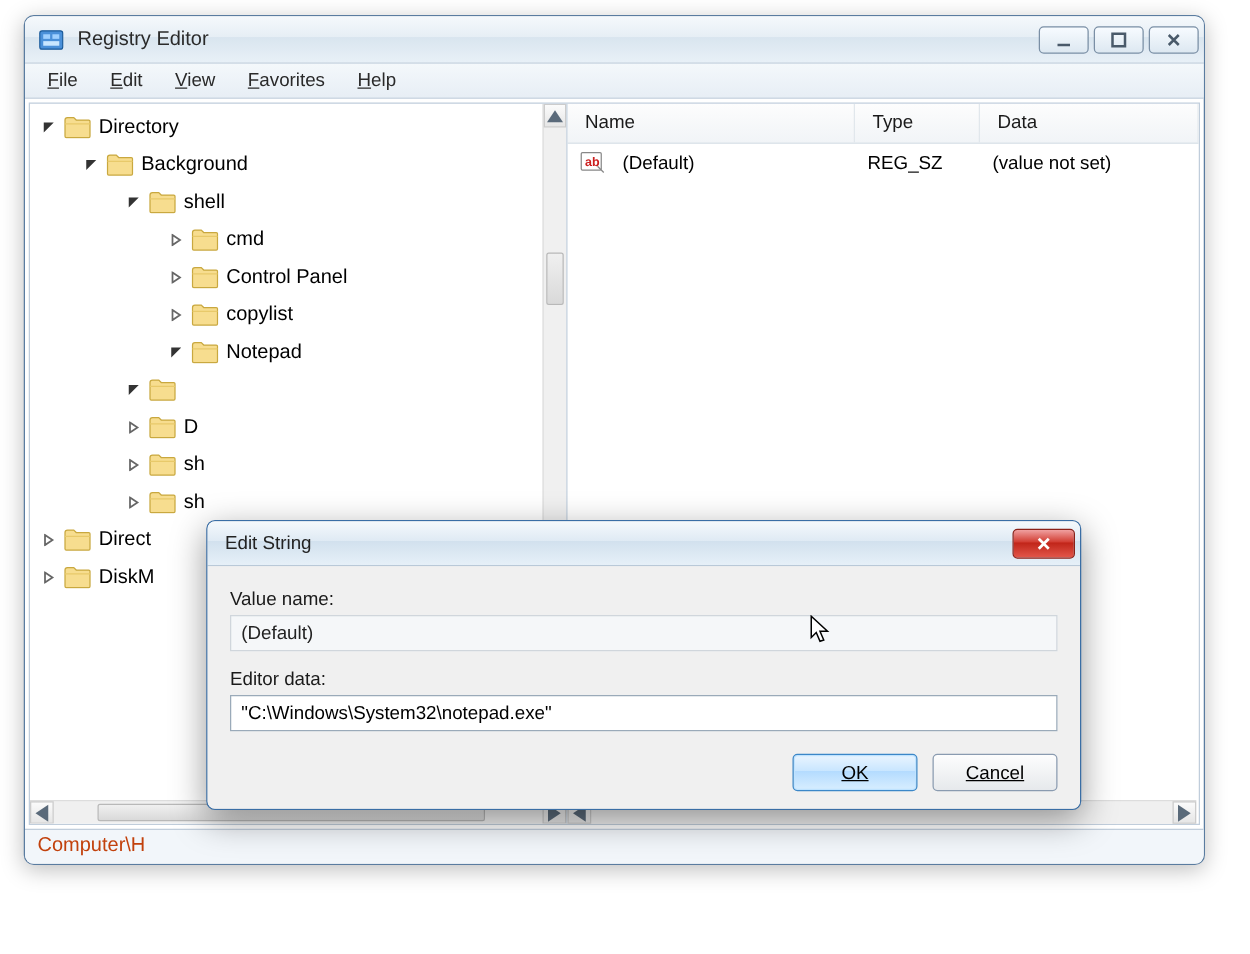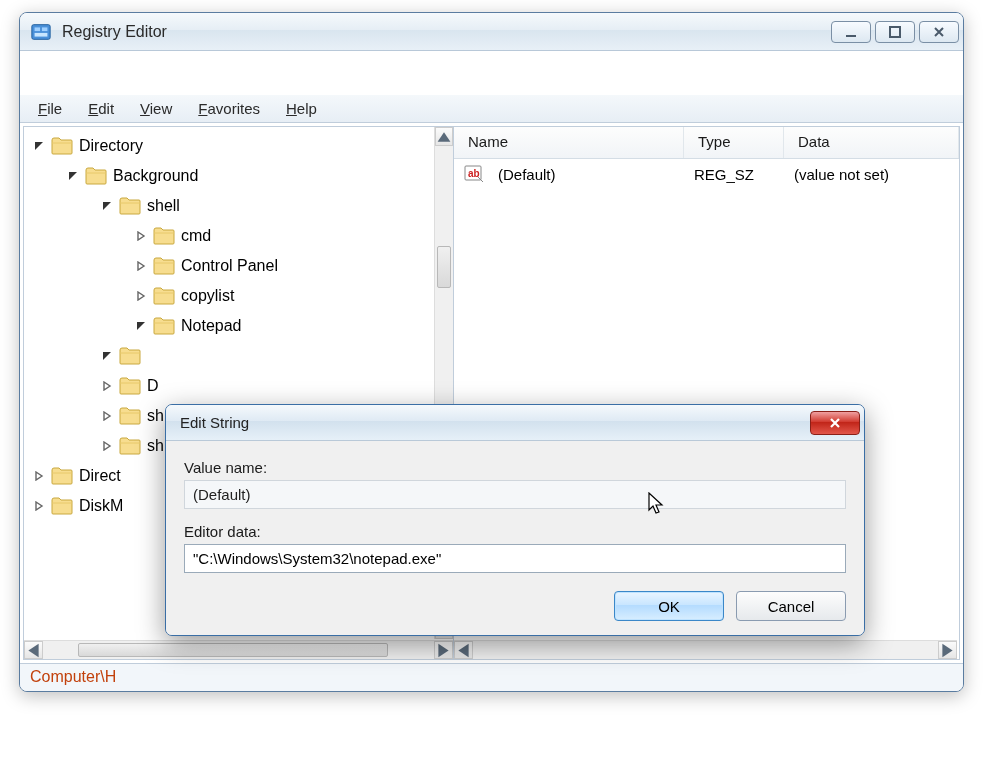--- a/index.html
+++ b/index.html
@@ -8,21 +8,21 @@
 
 .window { position: absolute; left: 19px; top: 12px; width: 945px; height: 680px; background: #fff; border: 1px solid #5a7ca0; border-radius: 8px; box-shadow: 0 4px 18px rgba(0,0,0,0.25); display: flex; flex-direction: column; overflow: hidden; }
 .titlebar { height: 38px; background: linear-gradient(to bottom, #f5f9fc 0%, #e6eef5 45%, #d9e5ef 46%, #e8f0f7 100%); display: flex; align-items: center; padding: 0 4px 0 10px; border-bottom: 1px solid #b8c8d8; }
 .titlebar .app-icon { width: 22px; height: 22px; margin-right: 10px; }
 .titlebar .title { flex: 1; color: #2a2a2a; font-size: 16px; }
 .win-btns { display: flex; gap: 4px; }
 .win-btn { width: 40px; height: 22px; border: 1px solid #7a8fa5; border-radius: 4px; background: linear-gradient(to bottom,#f7fbff,#dde8f1); display:flex; align-items:center; justify-content:center; cursor: default; }
 .win-btn svg { width: 14px; height: 14px; }
 
 
-.menubar { height: 28px; background: linear-gradient(to bottom,#f4f8fb,#e7eef5); border-bottom: 1px solid #c0cddb; display:flex; align-items:center; padding: 0 6px; gap: 2px; margin-top: 44px; }
+.menubar { height: 28px; background: linear-gradient(to bottom,#f4f8fb,#e7eef5); border-bottom: 1px solid #c0cddb; display:flex; align-items:center; padding: 0 6px; gap: 2px; }
 .menubar .menu-item { padding: 3px 12px; color: #2a2a2a; cursor: default; }
 .menubar .menu-item .ul { text-decoration: underline; }
 
 
 .body-area { flex: 1; display: flex; border: 1px solid #c0cddb; margin: 3px; background:#fff; overflow:hidden; }
 .tree-pane { width: 430px; position: relative; overflow: hidden; border-right: 1px solid #c0cddb; }
 .list-pane { flex: 1; overflow: hidden; }
 
 
 .tree { padding: 4px 0 0 0; font-size: 16px; color:#000; height: calc(100% - 20px); overflow:hidden; }
@@ -47,31 +47,31 @@
 .list-header { display:flex; height: 32px; background: linear-gradient(to bottom,#fdfdfd,#f1f4f7); border-bottom:1px solid #d4dde5; }
 .list-header .col { padding: 6px 14px; color:#1a1a1a; border-right: 1px solid #e1e7ec; }
 .list-row { display:flex; align-items:center; height: 30px; }
 .list-row .cell { padding: 0 14px; }
 .reg-icon { width: 20px; height: 18px; margin-left: 10px; }
 
 
 .statusbar { height: 28px; border-top: 1px solid #c0cddb; background:#f2f6fa; padding: 4px 10px; color:#c2410c; font-size:16px; }
 
 
-.dialog { position:absolute; left: 165px; top: 404px; width: 700px; background: #f0f0f0; border: 1px solid #3a6ea5; border-radius: 7px; box-shadow: 0 8px 28px rgba(0,0,0,0.4); overflow:hidden; }
+.dialog { position:absolute; left: 165px; top: 416px; width: 700px; background: #f0f0f0; border: 1px solid #3a6ea5; border-radius: 7px; box-shadow: 0 8px 28px rgba(0,0,0,0.4); overflow:hidden; }
 .dialog .dlg-title { height: 36px; background: linear-gradient(to bottom,#f5f9fc,#dfeaf4 45%,#d2e1ee 46%,#e6f0f8); display:flex; align-items:center; padding: 0 4px 0 14px; border-bottom:1px solid #b9c9d8; }
 .dialog .dlg-title .t { flex:1; color:#222; }
 .close-btn { width: 50px; height: 24px; background: linear-gradient(to bottom,#f0a0a0,#d13a2f 45%,#c02418 46%,#e2564a); border:1px solid #8a2018; border-radius:4px; display:flex;align-items:center;justify-content:center;}
 .close-btn svg { width:14px; height:14px; }
 .dlg-body { padding: 18px 18px 14px 18px; background:#f0f0f0; }
 .dlg-body .lbl { color:#1a1a1a; margin-bottom:4px; }
 .dlg-body .ro-box { border:1px solid #d0d6dc; background:#f5f7f9; padding: 5px 8px; margin-bottom: 14px; color:#222; }
 .dlg-body .input { width:100%; border:1px solid #9aaab9; background:#fff; padding:5px 8px; font: inherit; color:#000; outline: none; }
 .dlg-btns { display:flex; justify-content:flex-end; gap: 12px; margin-top: 18px; }
-.dlg-btns button { width: 110px; height: 30px; border-radius:4px; border:1px solid #8a9bb0; background: linear-gradient(to bottom,#fdfdfd,#e6e9ec); font:inherit; cursor:default; }
+.dlg-btns button { width: 100px; height: 30px; border-radius:4px; border:1px solid #8a9bb0; background: linear-gradient(to bottom,#fdfdfd,#e6e9ec); font:inherit; cursor:default;text-decoration:underline; }
 .dlg-btns button.primary { border: 1px solid #3b87c8; box-shadow: inset 0 0 0 1px #bfe3ff; background: linear-gradient(to bottom,#eaf5ff,#c9e6ff 45%,#b3dbff 46%,#d8eeff); }
 
 
 .cursor { position:absolute; left: 648px; top: 492px; width: 20px; height: 24px; pointer-events:none; }
 </style>
 </head>
 <body>
 
 <div class="window">
   <div class="titlebar">

